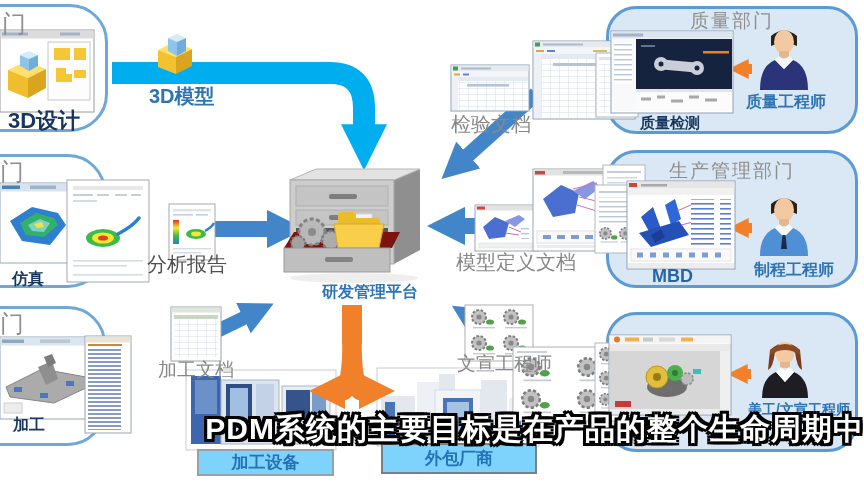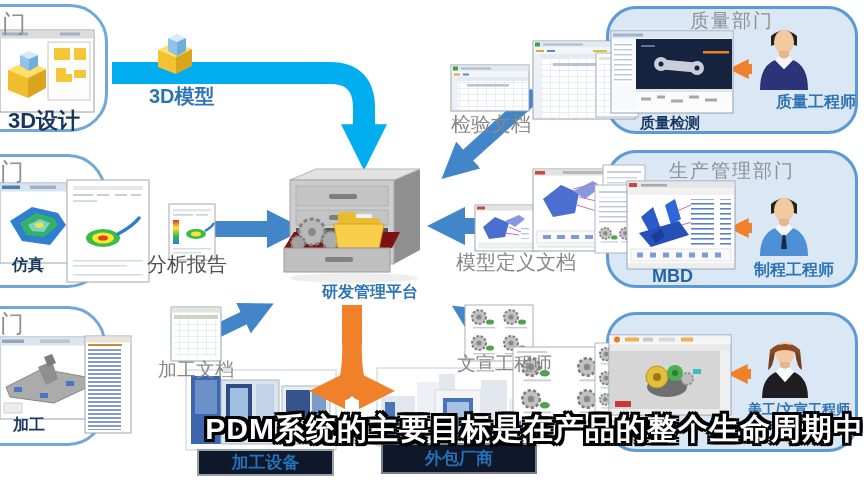--- a/index.html
+++ b/index.html
@@ -8,21 +8,21 @@
   .lbox{position:absolute;background:#fff;border:3px solid #6FA8D8;border-radius:38px;z-index:0;box-sizing:border-box}
   .rbox{position:absolute;left:606px;width:252px;background:#DAE7F4;border:3px solid #5B9BD5;border-radius:30px;z-index:0;box-sizing:border-box}
   .gfx{position:absolute;left:0;top:0;z-index:2;pointer-events:none}
   .lbl{position:absolute;z-index:4;white-space:nowrap;line-height:1.15}
   .navy{color:#17365D;font-weight:bold;font-size:22px}
   .blue{color:#2E74B5;font-weight:bold}
   .gray{color:#878787;font-weight:400;font-size:20px}
   .frag{position:absolute;z-index:4;color:#8f8f8f;font-size:24px}
   .dept-title{position:absolute;left:606px;width:252px;text-align:center;z-index:4;
               color:#8f8f8f;font-size:19px;letter-spacing:2px}
-  .tagbox{position:absolute;z-index:4;background:#0f172a;text-align:center;
+  .tagbox{position:absolute;z-index:4;background:#7dd3fc;text-align:center;
           color:#2471B8;font-weight:bold;font-size:17px;box-sizing:border-box}
   .subtitle{position:absolute;left:0;top:409px;width:864px;text-align:right;z-index:10;
             color:#fff;font-size:30px;font-weight:800;letter-spacing:1px;
             text-shadow:-3px -3px 0 #000,3px -3px 0 #000,-3px 3px 0 #000,3px 3px 0 #000,
                         -3px 0 0 #000,3px 0 0 #000,0 -3px 0 #000,0 3px 0 #000}
 </style>
 </head>
 <body>
 
 <div class="canvas">
@@ -412,32 +412,32 @@
       <path d="M15,14 Q30,2 45,14 L45,19 Q30,9 15,19 Z" fill="#8B4A24"></path>
     </g>
   </svg>
 
   <span class="frag" style="left:2px;top:8px">门</span>
   <span class="frag" style="left:0;top:156px">门</span>
   <span class="frag" style="left:0;top:308px">门</span>
 
   <div class="lbl navy" style="left:8px;top:108px">3D设计</div>
   <div class="lbl blue" style="left:149px;top:85px;font-size:20px">3D模型</div>
-  <div class="lbl navy" style="left:12px;top:256px;font-size:16px">仿真</div>
+  <div class="lbl navy" style="left:12px;top:270px;font-size:16px">仿真</div>
   <div class="lbl" style="left:147px;top:253px;font-size:20px;color:#4f4f4f">分析报告</div>
   <div class="lbl navy" style="left:13px;top:416px;font-size:16px">加工</div>
   <div class="lbl gray" style="left:158px;top:359px;font-size:19px">加工文档</div>
   <div class="lbl blue" style="left:298px;top:283px;width:120px;text-align:right;font-size:16px">研发管理平台</div>
   <div class="lbl gray" style="left:451px;top:113px">检验文档</div>
   <div class="lbl gray" style="left:456px;top:251px">模型定义文档</div>
   <div class="lbl gray" style="left:457px;top:353px;font-size:19px">文宣工程师</div>
 
   <div class="dept-title" style="top:8px">质量部门</div>
   <div class="lbl navy" style="left:640px;top:114px;font-size:15px">质量检测</div>
-  <div class="lbl blue" style="left:746px;top:93px;width:110px;text-align:right;font-size:16px">质量工程师</div>
+  <div class="lbl blue" style="left:746px;top:93px;width:110px;text-align:left;font-size:16px">质量工程师</div>
 
   <div class="dept-title" style="top:158px">生产管理部门</div>
   <div class="lbl" style="left:652px;top:266px;font-size:18px;font-weight:bold;color:#2465A8">MBD</div>
   <div class="lbl blue" style="left:724px;top:261px;width:110px;text-align:right;font-size:16px">制程工程师</div>
 
   <div class="lbl blue" style="left:736px;top:401px;width:126px;text-align:center;font-size:14px">美工/文宣工程师</div>
 
   <div class="tagbox" style="left:197px;top:449px;width:137px;height:27px;line-height:24px;border:2px solid #9aa0a8">加工设备</div>
   <div class="tagbox" style="left:381px;top:443px;width:156px;height:31px;line-height:28px;border:2px solid #787f88">外包厂商</div>
 

